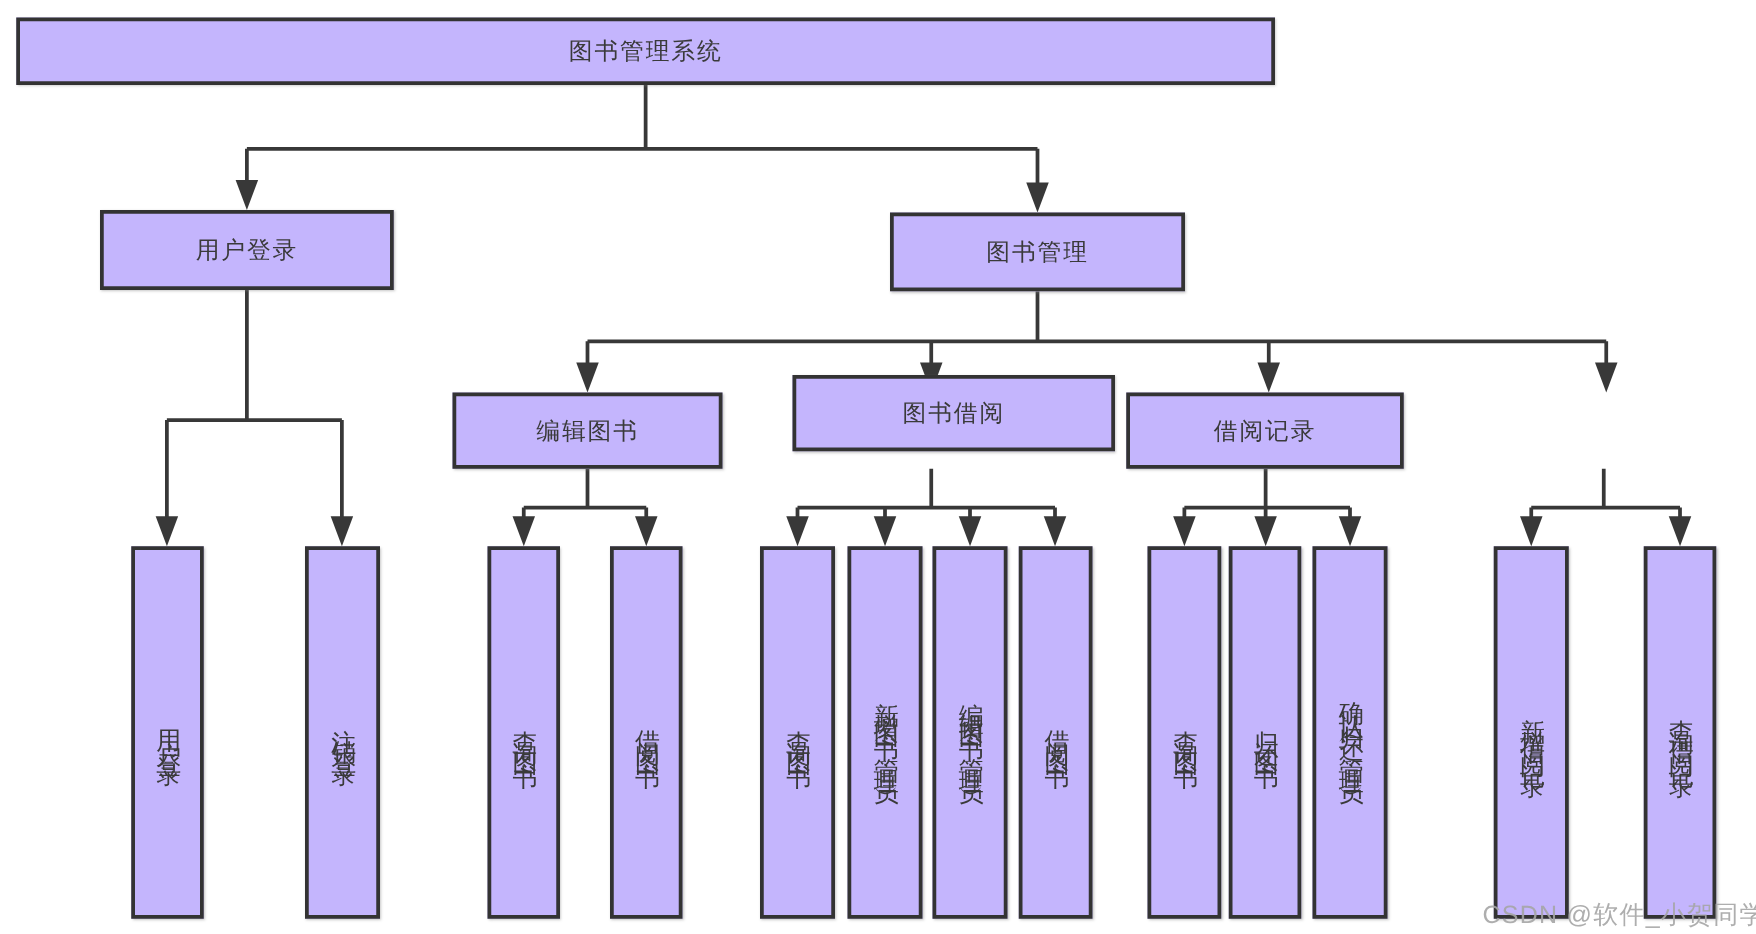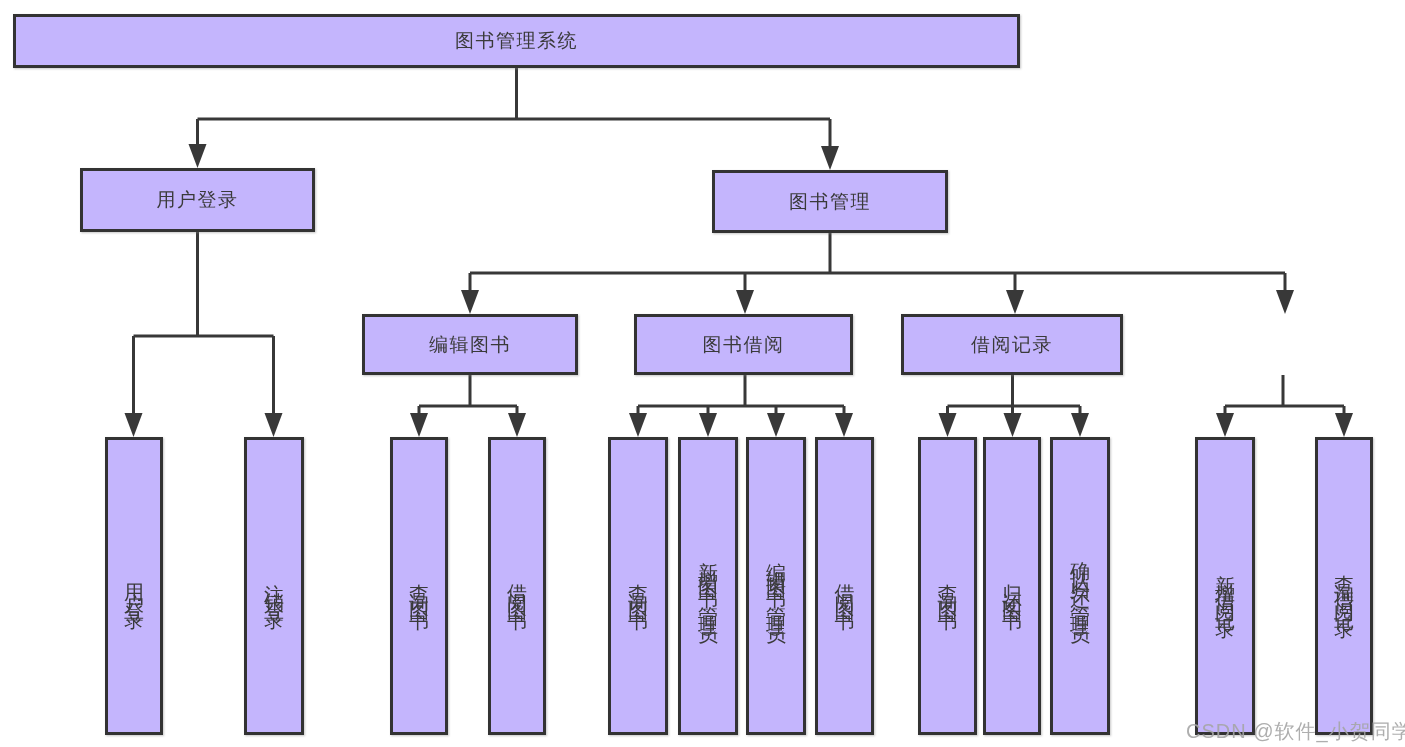--- a/index.html
+++ b/index.html
@@ -93,21 +93,21 @@
       <polygon points="1335,413 1353,413 1344,437"></polygon>
     </g>
   </svg>
 
   <div class="node h-node" style="left:13px; top:14px; width:1007px; height:54px;">图书管理系统</div>
 
   <div class="node h-node" style="left:80px; top:168px; width:235px; height:64px;">用户登录</div>
   <div class="node h-node" style="left:712px; top:170px; width:236px; height:63px;">图书管理</div>
 
   <div class="node h-node" style="left:362px; top:314px; width:216px; height:61px;">编辑图书</div>
-  <div class="node h-node" style="left:634px; top:314px; width:219px; height:61px;">图书借阅</div>
+  <div class="node h-node" style="left:634px; top:300px; width:258px; height:61px;">图书借阅</div>
   <div class="node h-node" style="left:901px; top:314px; width:222px; height:61px;">借阅记录</div>
 
   <div class="node v-node" style="left:105px; top:437px; width:58px; height:298px;">用户登录</div>
   <div class="node v-node" style="left:244px; top:437px; width:60px; height:298px;">注销登录</div>
 
   <div class="node v-node" style="left:390px; top:437px; width:58px; height:298px;">查询图书</div>
   <div class="node v-node" style="left:488px; top:437px; width:58px; height:298px;">借阅图书</div>
 
   <div class="node v-node" style="left:608px; top:437px; width:60px; height:298px;">查询图书</div>
   <div class="node v-node" style="left:678px; top:437px; width:60px; height:298px;">新增图书（管理员）</div>

